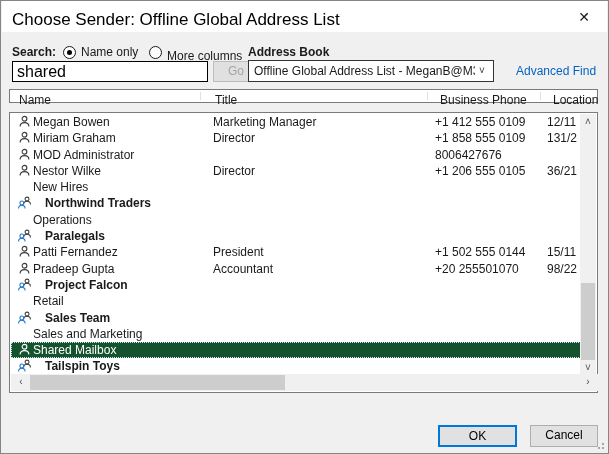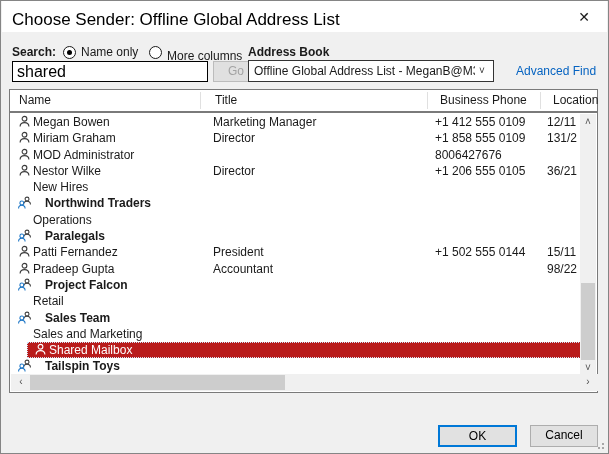--- a/index.html
+++ b/index.html
@@ -26,37 +26,37 @@
   .go-btn { position:absolute; left:212px; top:60px; width:46px; height:21px;
     background:#e0e0e0; border:1px solid #bcbcbc; color:#a3a3a3; font-size:12px;
     text-align:center; line-height:19px; }
   .combo { position:absolute; left:247px; top:59px; width:246px; height:22px;
     background:#fff; border:1px solid #333; line-height:20px; padding-left:5px;
     white-space:nowrap; overflow:hidden; }
   .combo .chev { position:absolute; right:4px; top:3px; width:14px; height:14px;
     font-size:10px; line-height:14px; text-align:center; color:#333; background:#fff; }
   .adv-find { position:absolute; left:515px; top:63px; color:#0563c1; white-space:nowrap; cursor:pointer; }
   
-  .list-header { position:absolute; left:8px; top:88px; width:589px; height:23px;
+  .list-header { position:absolute; left:8px; top:88px; width:589px; height:14px;
     background:#fff; border:1px solid #7a7a7a; }
   .hcell { position:absolute; top:3px; white-space:nowrap; color:#1a1a1a; }
   .hsep { position:absolute; top:2px; bottom:2px; width:1px; background:#e0e0e0; }
   
   .list-box { position:absolute; left:8px; top:111px; width:589px; height:281px;
     background:#fff; border:1px solid #7a7a7a; }
   .rows { position:absolute; left:1px; top:1px; width:570px; height:262px; overflow:hidden; }
   .row { position:relative; height:16.3px; white-space:nowrap; }
   .row .cell { position:absolute; top:1px; white-space:nowrap; }
   .c-icon { left:7px; top:1px; width:14px; height:14px; }
   .c-name { left:22px; }
   .c-title { left:202px; }
   .c-phone { left:424px; }
   .c-loc { left:536px; }
   .row.bold .c-name { font-weight:bold;padding-left:12px; }
-  .row.selected { background:#b91c1c; color:#fff; outline:1px dotted #cfe4f7; outline-offset:-1px;margin-left:16px; }
+  .row.selected { background:#14532d; color:#fff; outline:1px dotted #cfe4f7; outline-offset:-1px; }
   .row .icon-stroke { color:#3c3c3c; }
   .row.selected .icon-stroke { color:#fff; }
   
   .vscroll { position:absolute; top:1px; right:1px; width:16px; height:262px; background:#f0f0f0; }
   .vscroll .arrow, .hscroll .arrow { position:absolute; color:#505050; font-size:10px;
     width:16px; height:16px; text-align:center; line-height:16px; }
   .v-up { top:0; } .v-down { bottom:0; }
   .v-thumb { position:absolute; left:1px; width:14px; top:169px; height:77px; background:#cdcdcd; }
   .hscroll { position:absolute; left:1px; bottom:1px; width:587px; height:17px; background:#f0f0f0; }
   .h-left { left:2px; top:0; } .h-right { right:2px; top:0; }
@@ -200,20 +200,21 @@
           <span class="cell c-phone">+1 502 555 0144</span>
           <span class="cell c-loc">15/11</span>
         </div>
         <div class="row">
           <span class="cell c-icon"><span class="icon-stroke"><svg width="13" height="13" viewBox="0 0 16 16">
   <circle cx="8" cy="4.6" r="2.9" fill="none" stroke="currentColor" stroke-width="1.4"></circle>
   <path d="M2.6 14.2c0-3.2 2.4-4.9 5.4-4.9s5.4 1.7 5.4 4.9" fill="none" stroke="currentColor" stroke-width="1.4"></path>
               </svg></span></span>
           <span class="cell c-name">Pradeep Gupta</span>
           <span class="cell c-title">Accountant</span>
+          <span class="cell c-phone">+20 255501070</span>
           <span class="cell c-loc">98/22</span>
         </div>
         <div class="row bold">
           <span class="cell c-icon"><svg width="14" height="13" viewBox="0 0 17 16">
   <circle cx="11" cy="3.8" r="2.4" fill="none" stroke="#3c3c3c" stroke-width="1.3"></circle>
   <path d="M6.8 10.4c0-2.7 1.9-4 4.2-4s4.2 1.3 4.2 4" fill="none" stroke="#3c3c3c" stroke-width="1.3"></path>
   <circle cx="4.6" cy="8.6" r="2.4" fill="none" stroke="#1c76c6" stroke-width="1.3"></circle>
   <path d="M0.6 15.3c0-2.6 1.8-3.9 4-3.9s4 1.3 4 3.9" fill="none" stroke="#1c76c6" stroke-width="1.3"></path>
             </svg></span>
           <span class="cell c-name">Project Falcon</span>

